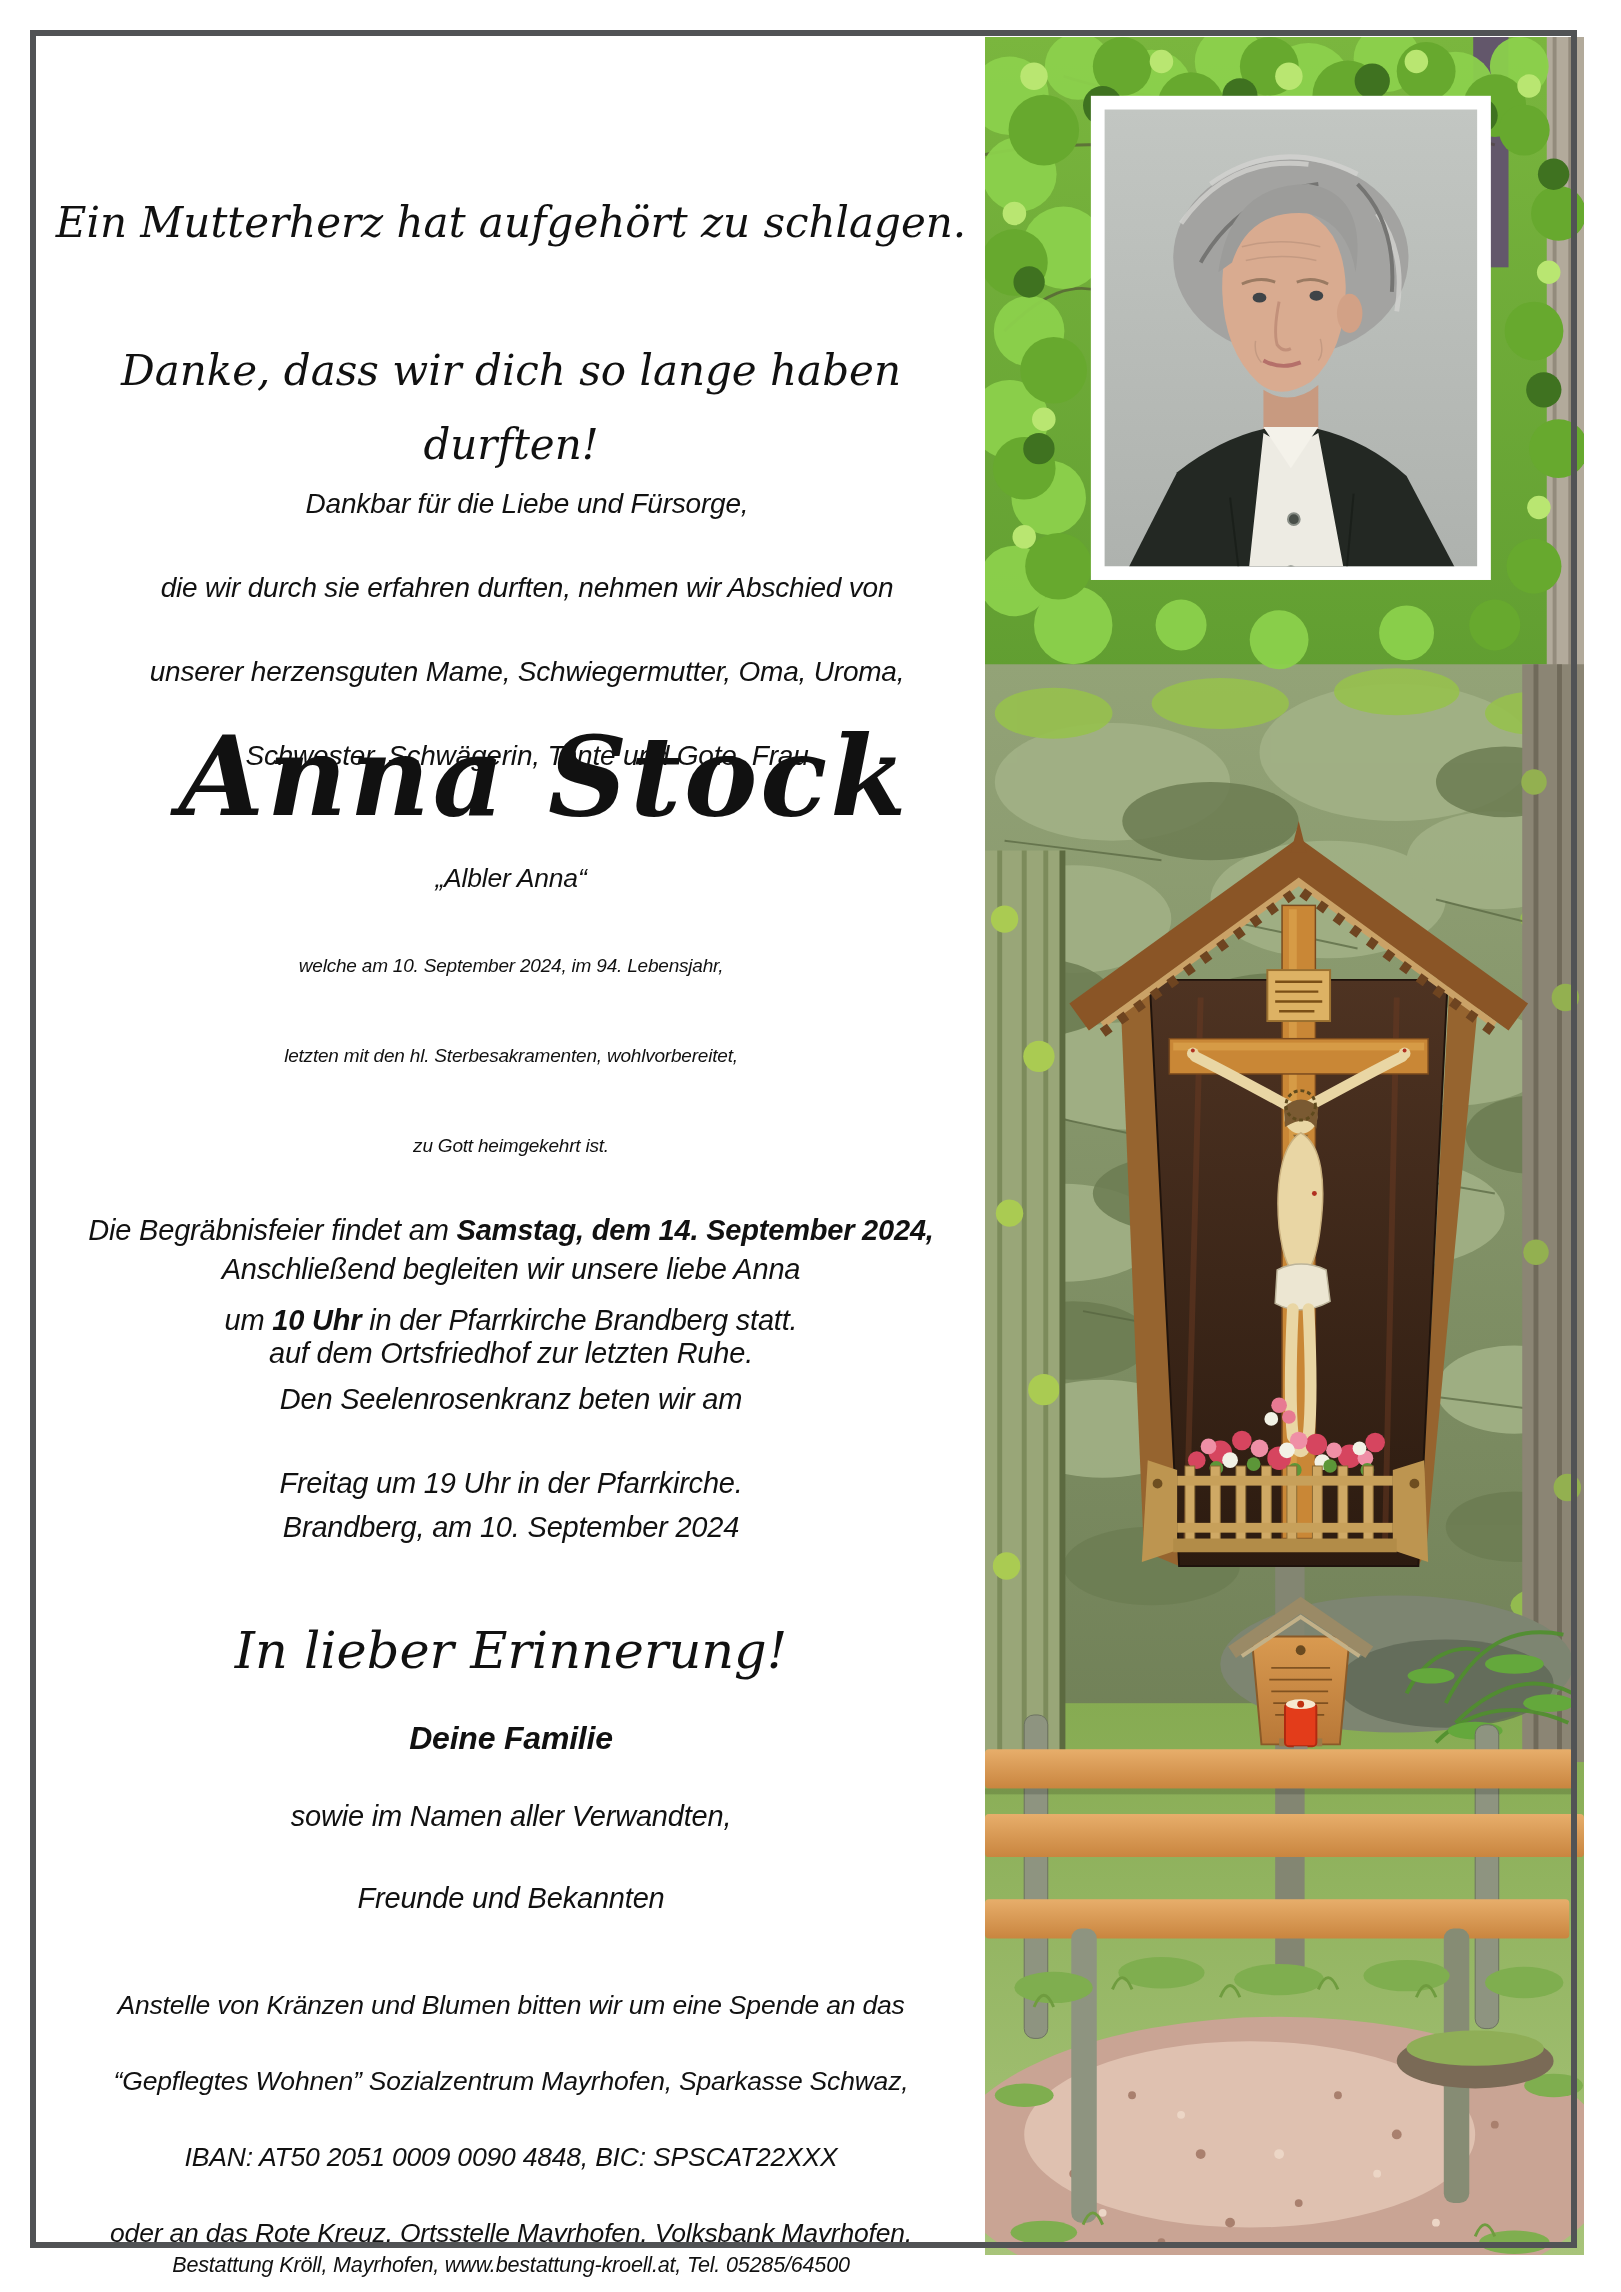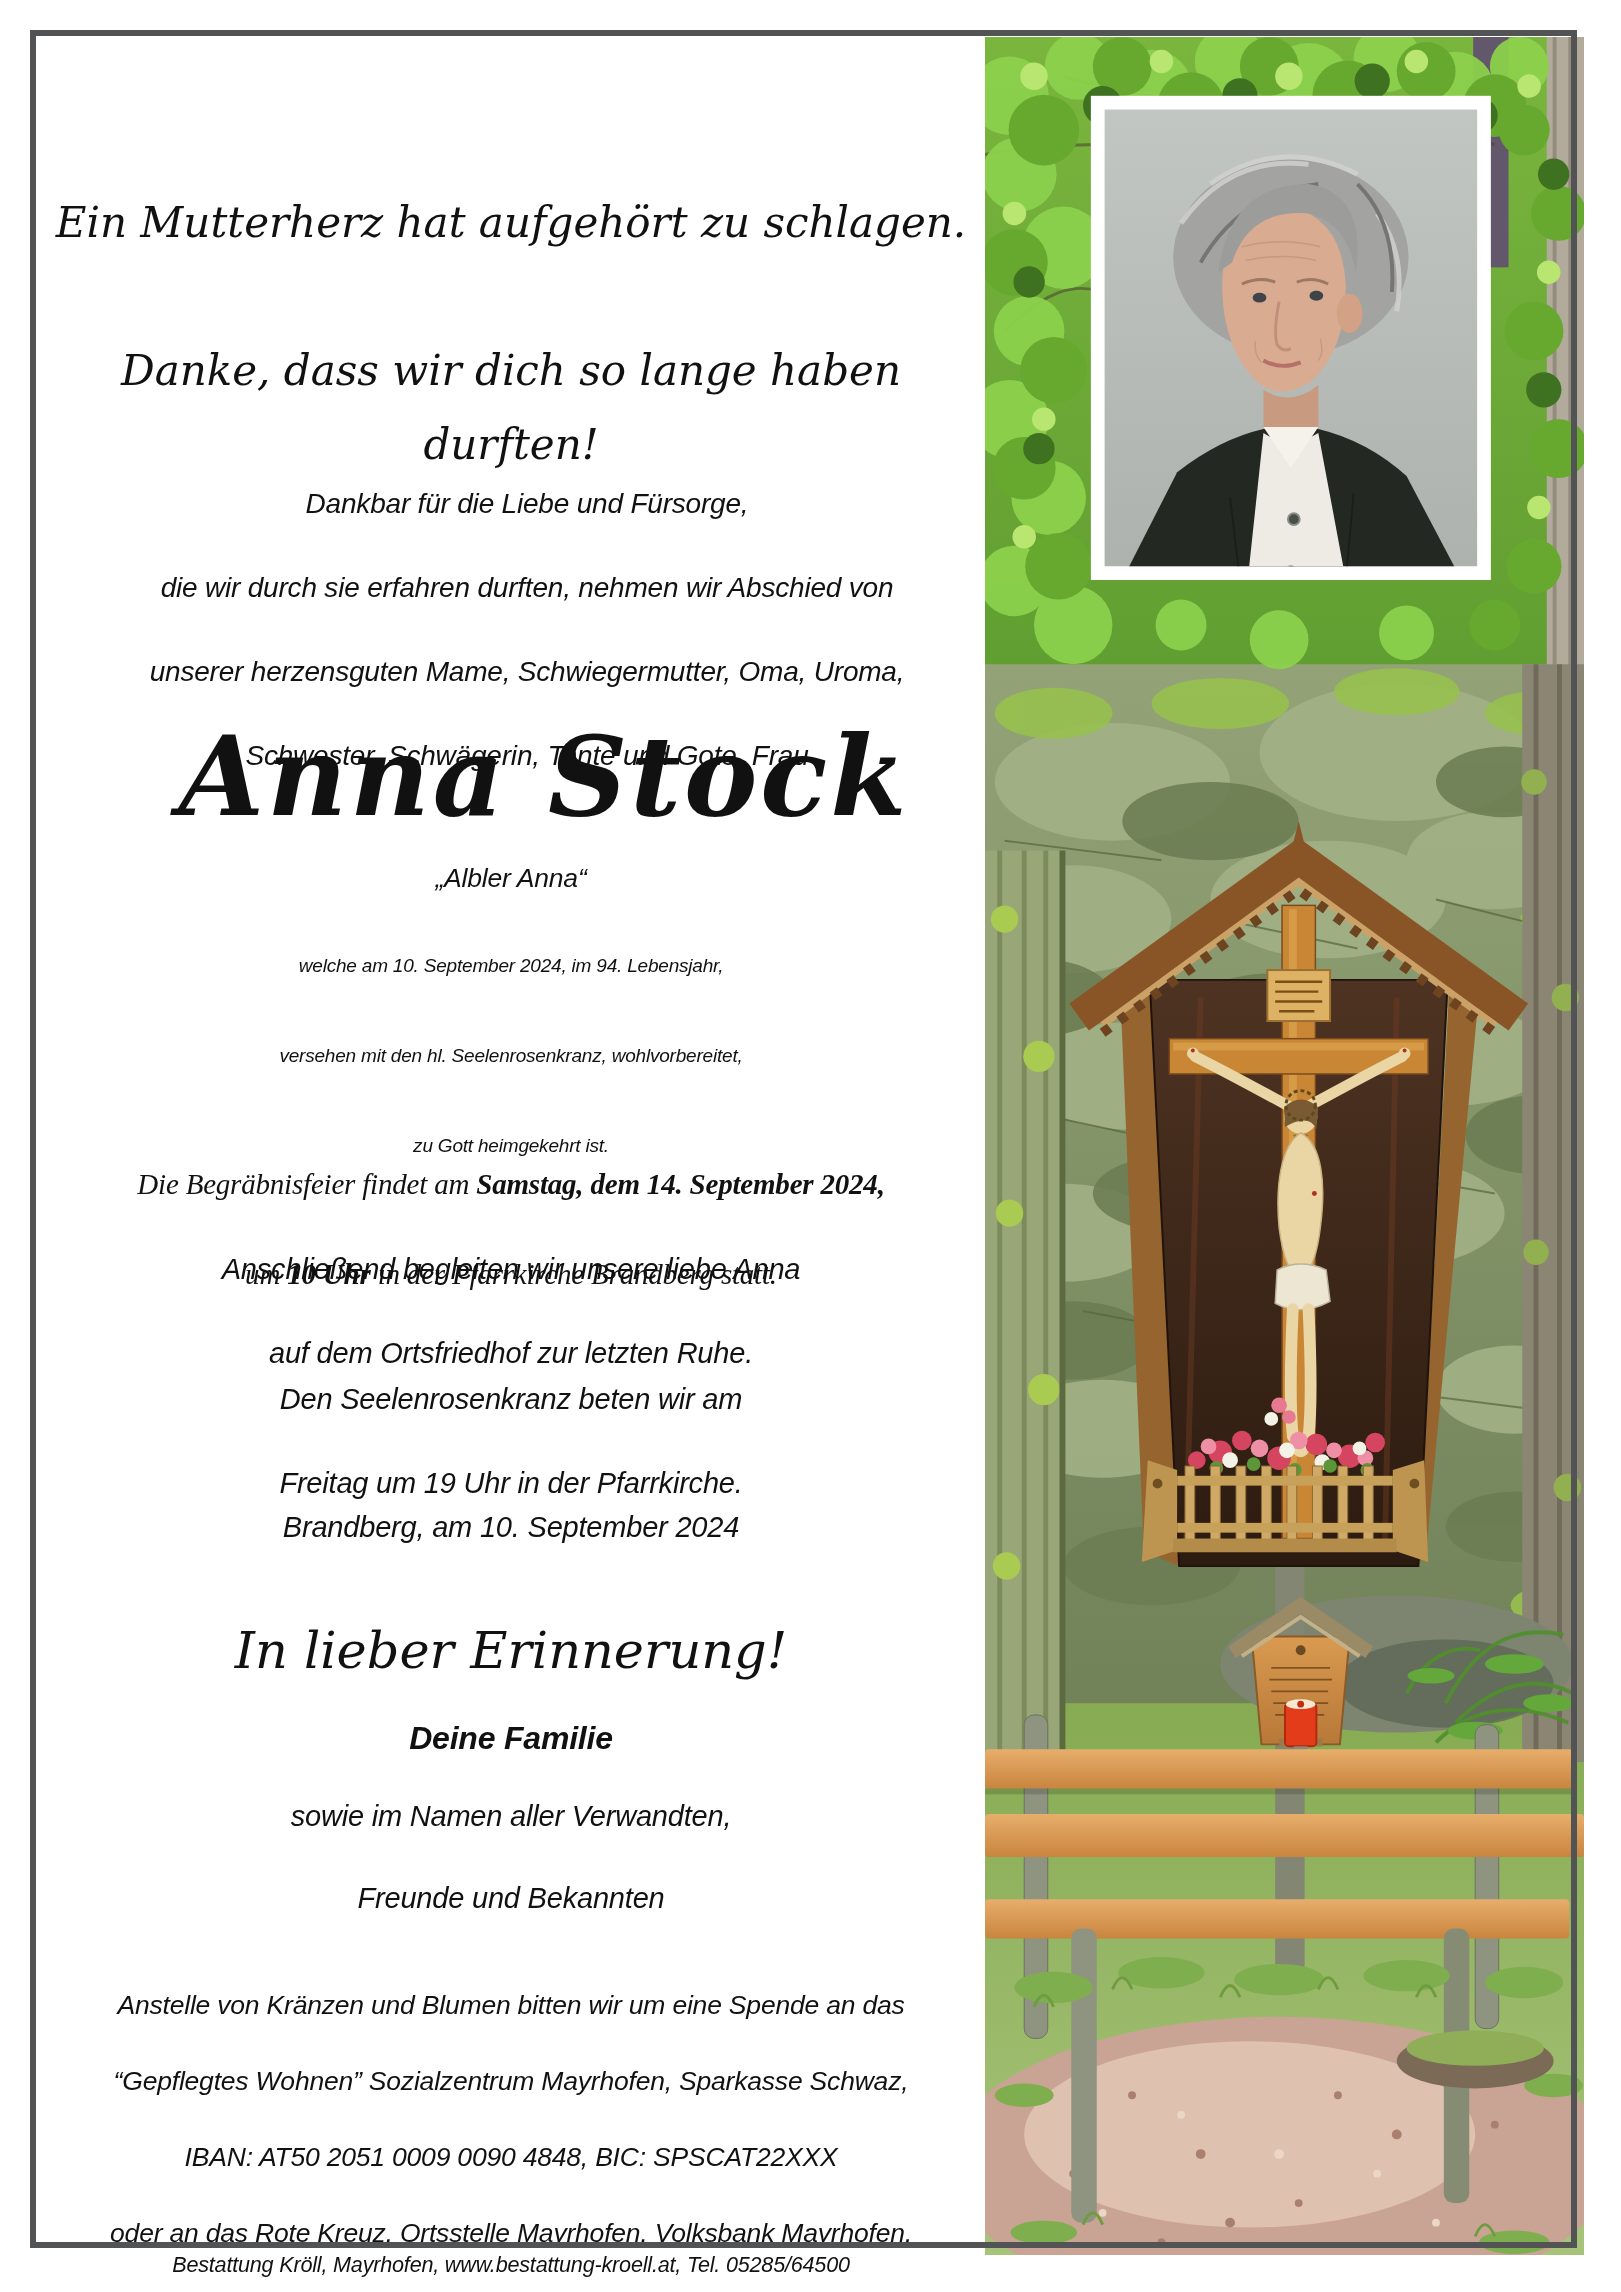--- a/index.html
+++ b/index.html
@@ -10,21 +10,21 @@
   .textcol{position:absolute;left:37px;top:37px;width:792px;height:2218px;background:#fff;}
   .tb{position:absolute;left:0;width:948px;text-align:center;white-space:pre-line;}
   .script{font-family:"DejaVu Serif",serif;font-style:italic;}
   .it{font-style:italic;letter-spacing:-0.2px;}
   .b{font-weight:bold;}
   .quote{top:149px;font-size:42px;line-height:74px;}
   .intro{top:446px;font-size:28px;line-height:42px;padding-left:16px;}
   .name{top:676px;font-size:110px;line-height:127px;font-weight:bold;letter-spacing:2.9px;margin-left:33px;}
   .nick{top:826px;font-size:26.5px;line-height:31px;}
   .death{top:906px;font-size:19px;line-height:45px;}
-  .funeral{top:1080px;font-size:29px;line-height:45px;font-family:Liberation Serif, serif;}
+  .funeral{top:1126px;font-size:29px;line-height:45px;}
   .procession{top:1211px;font-size:29px;line-height:42px;}
   .rosary{top:1341px;font-size:29px;line-height:42px;}
   .dateline{top:1473px;font-size:29px;line-height:35px;}
   .remember{top:1584px;font-size:51px;line-height:59px;}
   .family{top:1682px;font-size:32px;line-height:39px;font-weight:bold;}
   .relatives{top:1759px;font-size:29px;line-height:41px;}
   .donation{top:1949px;font-size:26.5px;line-height:38px;}
   .footer{top:2215px;font-size:21.6px;line-height:25.5px;}
   .photo{position:absolute;left:985px;top:37px;width:599px;height:2218px;}
   .photo svg{display:block;width:599px;height:2218px;}
@@ -42,21 +42,21 @@
     <div class="tb intro it"><span>Dankbar für die Liebe und Fürsorge,</span><br>
       <span>die wir durch sie erfahren durften, nehmen wir Abschied von</span><br>
       <span>unserer herzensguten Mame, Schwiegermutter, Oma, Uroma,</span><br>
       <span>Schwester, Schwägerin, Tante und Gote, Frau</span></div>
 
     <div class="tb name script">Anna Stock</div>
 
     <div class="tb nick it">„Albler Anna“</div>
 
     <div class="tb death it"><span>welche am 10. September 2024, im 94. Lebensjahr,</span><br>
-      <span>versehen mit den hl. Seelenrosenkranz, wohlvorbereitet,</span><br>
+      <span>letzten mit den hl. Sterbesakramenten, wohlvorbereitet,</span><br>
       <span>zu Gott heimgekehrt ist.</span></div>
 
     <div class="tb funeral it">
       <span>Die Begräbnisfeier findet am </span><span class="b">Samstag, dem 14. September 2024,</span><br>
       <span>um </span><span class="b">10 Uhr</span><span> in der Pfarrkirche Brandberg statt.</span>
     </div>
 
     <div class="tb procession it"><span>Anschließend begleiten wir unsere liebe Anna</span><br>
       <span>auf dem Ortsfriedhof zur letzten Ruhe.</span></div>
 

